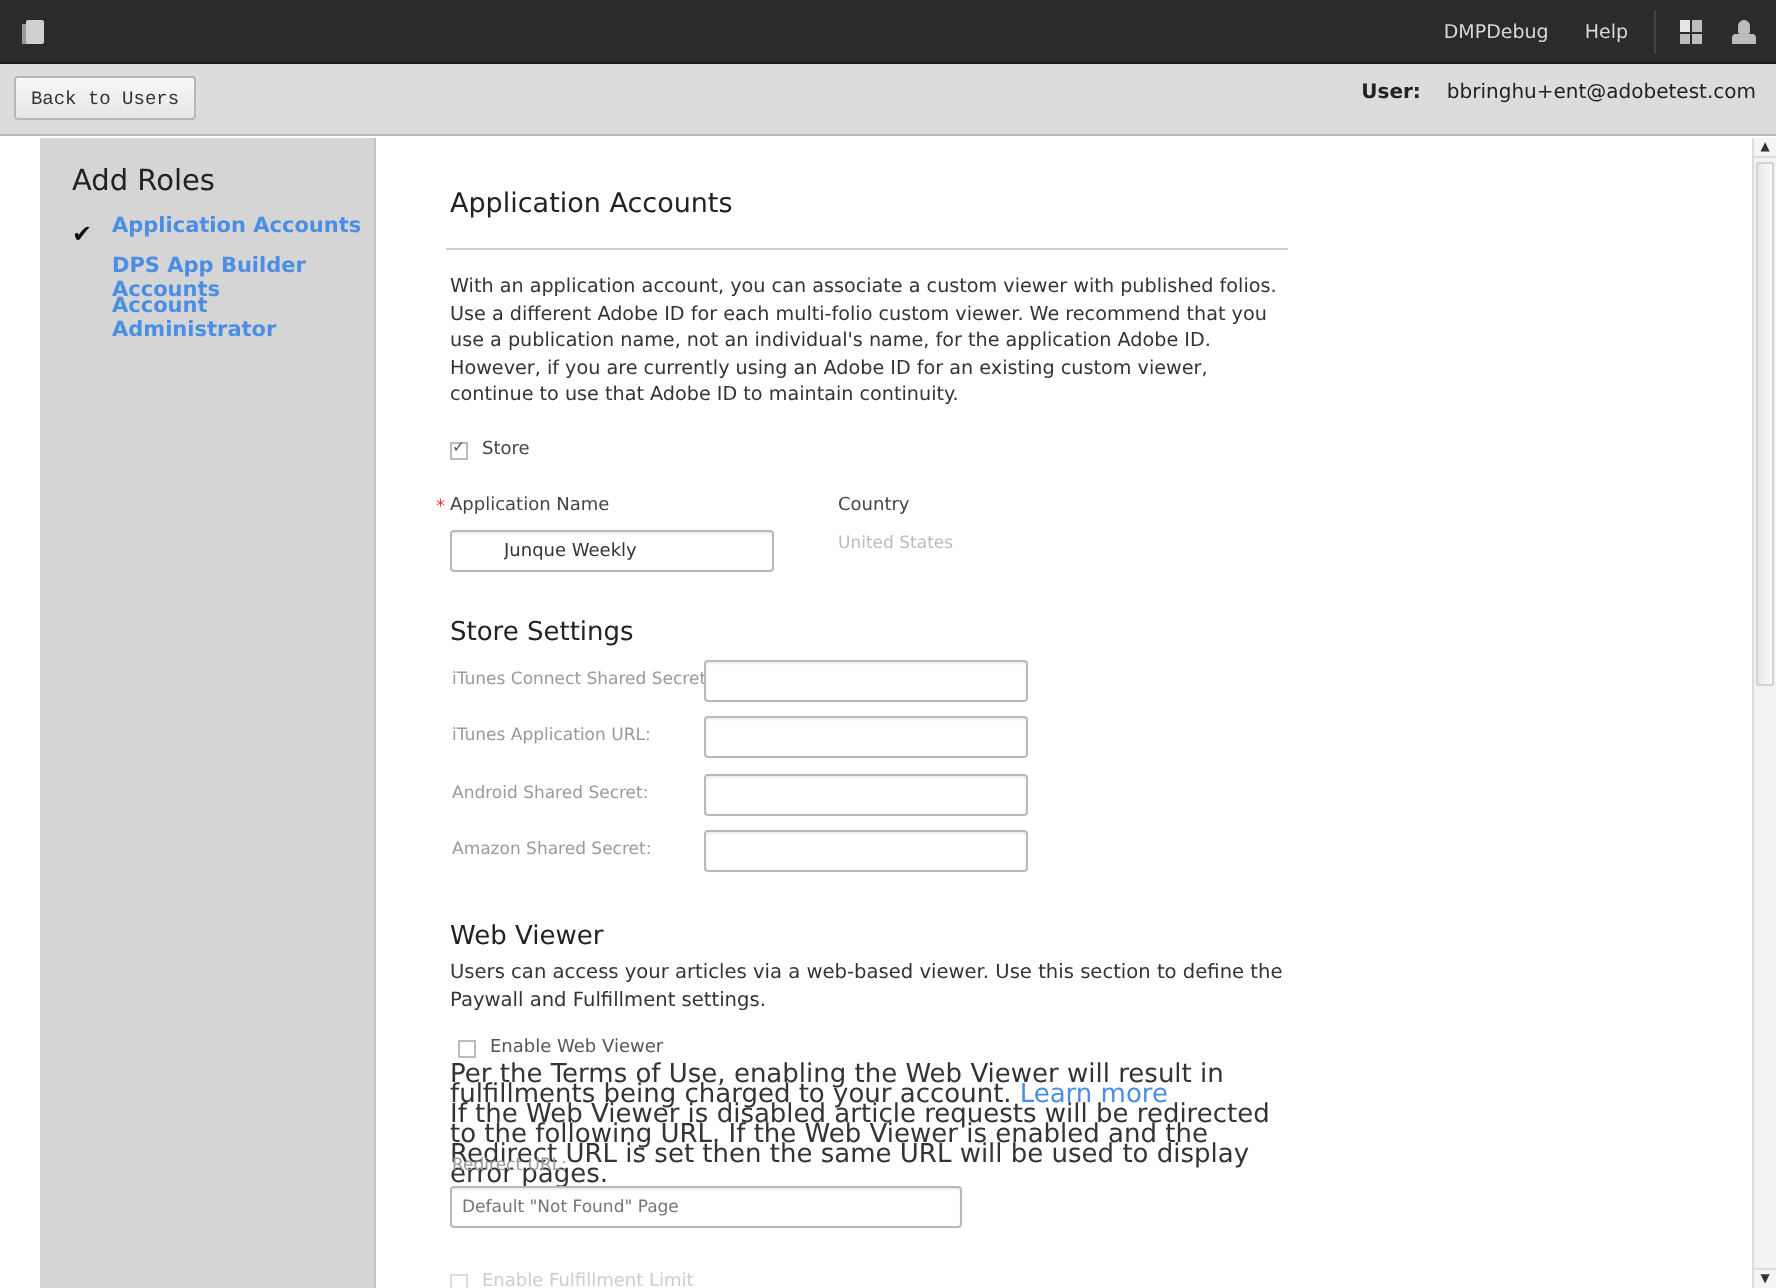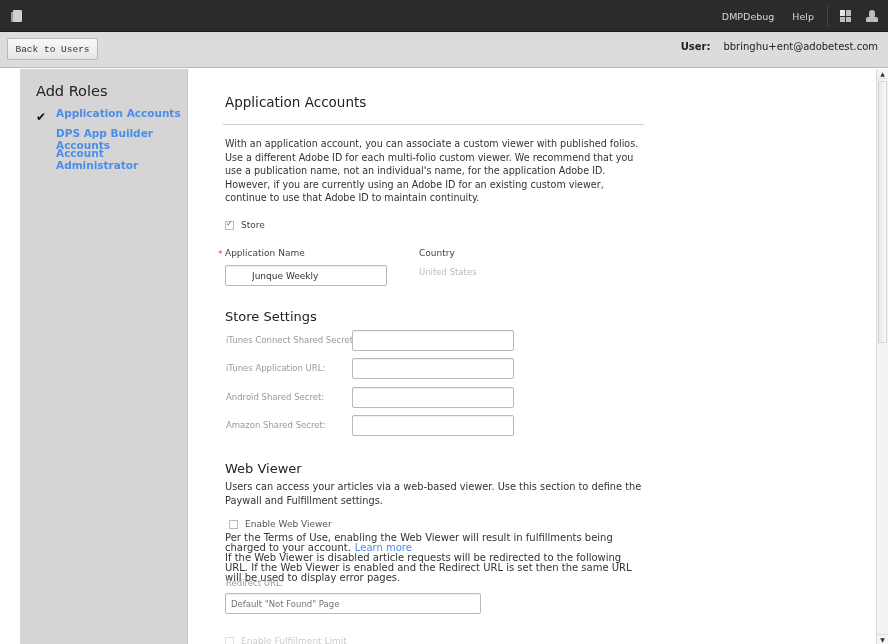--- a/index.html
+++ b/index.html
@@ -60,21 +60,21 @@
   .section-title { position: absolute; left: 0; font-size: 13px; font-weight: normal; color: #222; }
   .store-title { top: 240px; }
   .store-row { position: absolute; left: 0; height: 21px; width: 300px; }
   .store-row .lbl { position: absolute; left: 1px; top: 5px; font-size: 8.5px; color: #999; white-space: nowrap; }
   .store-row .text-input { position: absolute; left: 127px; top: 0; width: 162px; height: 21px; }
 
   .web-title { top: 392px; }
   .web-desc { position: absolute; top: 411px; left: 0; width: 420px; font-size: 9.8px; line-height: 14px; color: #333; }
   .web-enable { position: absolute; top: 450px; left: 4px; font-size: 9px; color: #555; display: flex; align-items: center; }
   .web-enable .lbl { margin-left: 7px; }
-  .fine { position: absolute; top: 464px; left: 0; width: 420px; font-size: 10px; line-height: 10px; color: #333; }
+  .fine { position: absolute; top: 464px; left: 0; width: 420px; font-size: 13px; line-height: 10px; color: #333; }
   .fine a { color: #4b8ee6; text-decoration: none; margin-left: 4px; }
   .redirect-label { position: absolute; top: 509px; left: 1px; font-size: 8.5px; color: #999; }
   .redirect-input { position: absolute; top: 524px; left: 0; width: 256px; height: 21px; color: #888; font-size: 8.5px; }
   .fulfil { position: absolute; top: 567px; left: 0; font-size: 9px; color: #ccc; display: flex; align-items: center; }
   .fulfil .cb { border-color: #ddd; }
   .fulfil .lbl { margin-left: 7px; }
 
   .scrollbar { position: absolute; left: 876px; top: 69px; width: 12px; height: 575px; background: #f3f3f3; border-left: 1px solid #dcdcdc; }
   .scroll-up, .scroll-down { position: absolute; left: 0; width: 11px; height: 10px; font-size: 6px; color: #333; text-align: center; line-height: 10px; background: #f5f5f5; }
   .scroll-up { top: 0; border-bottom: 1px solid #ddd; }

